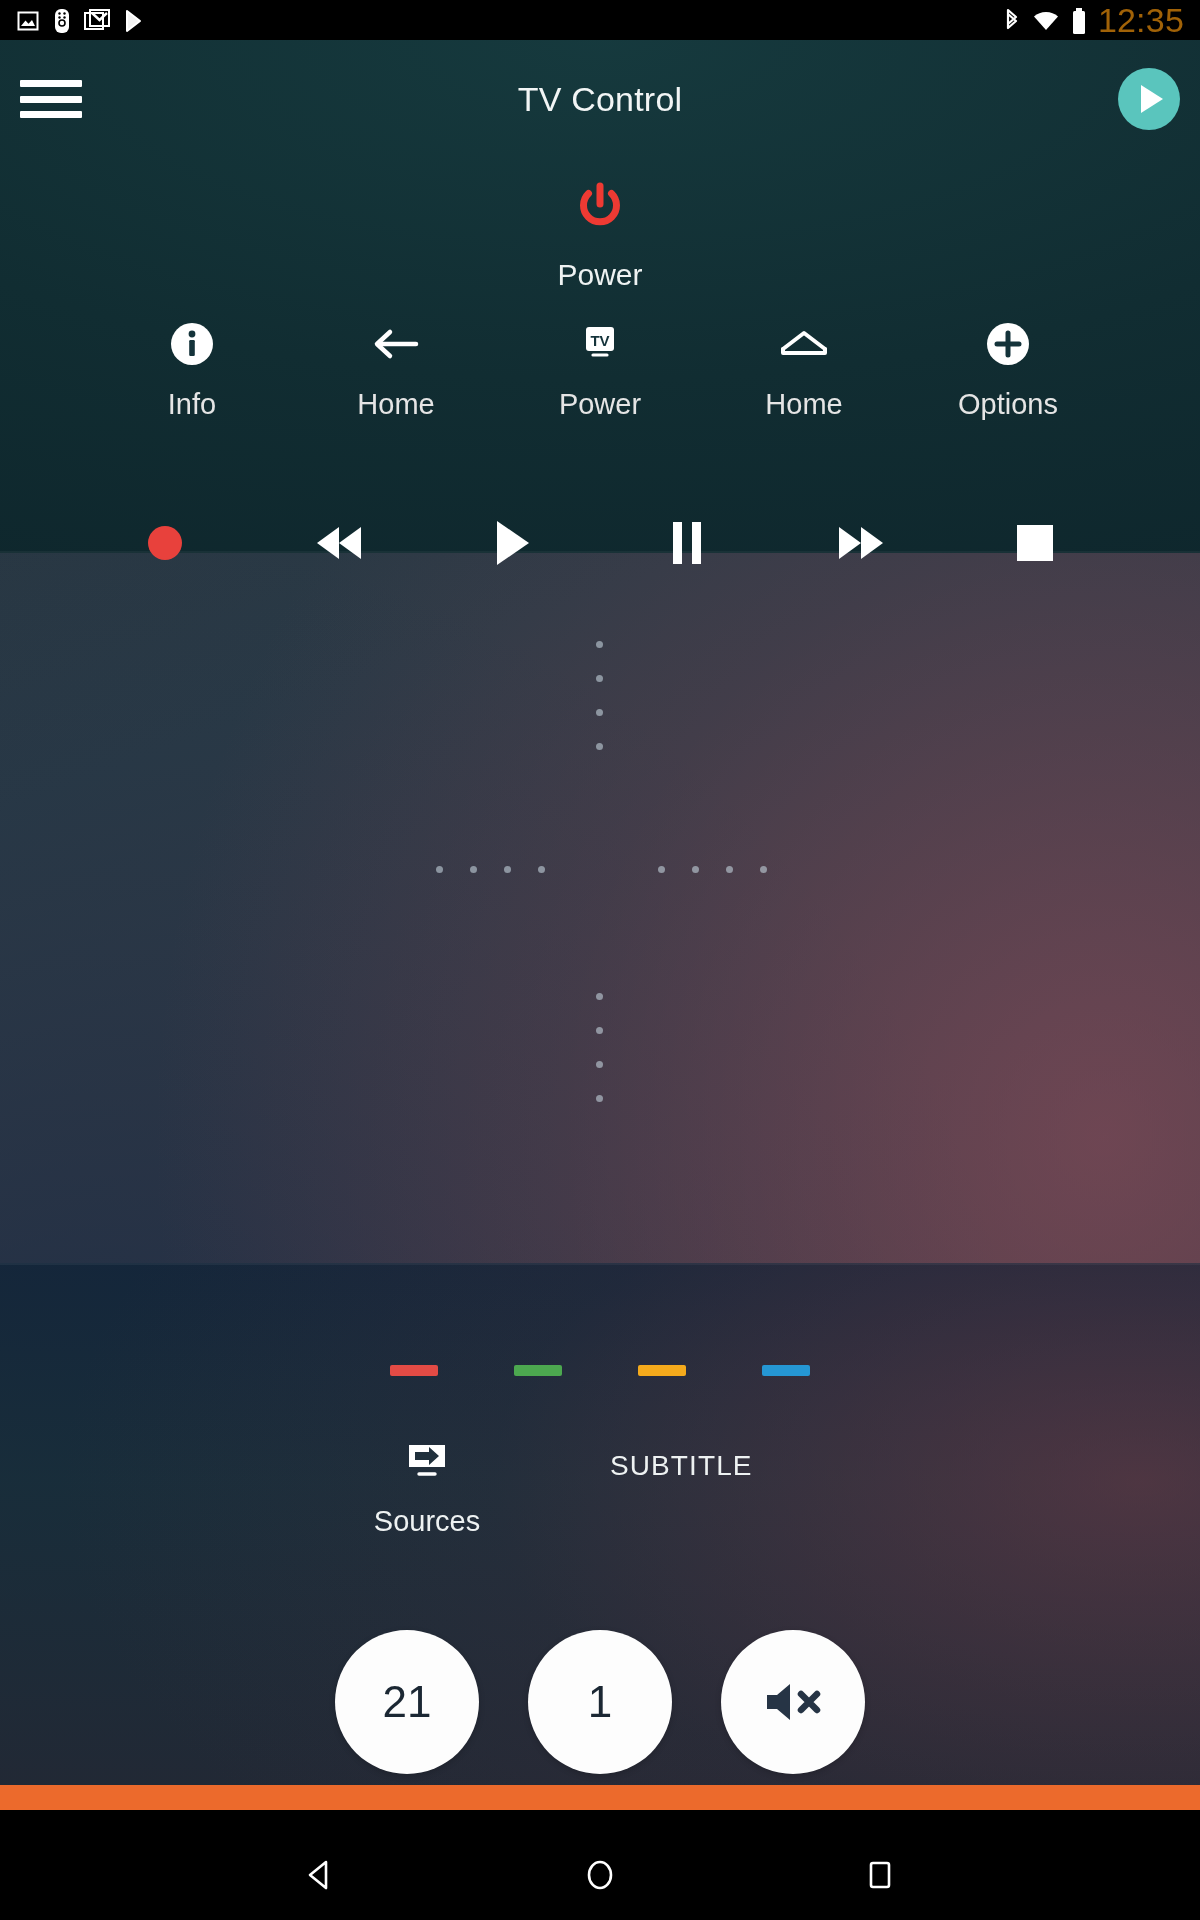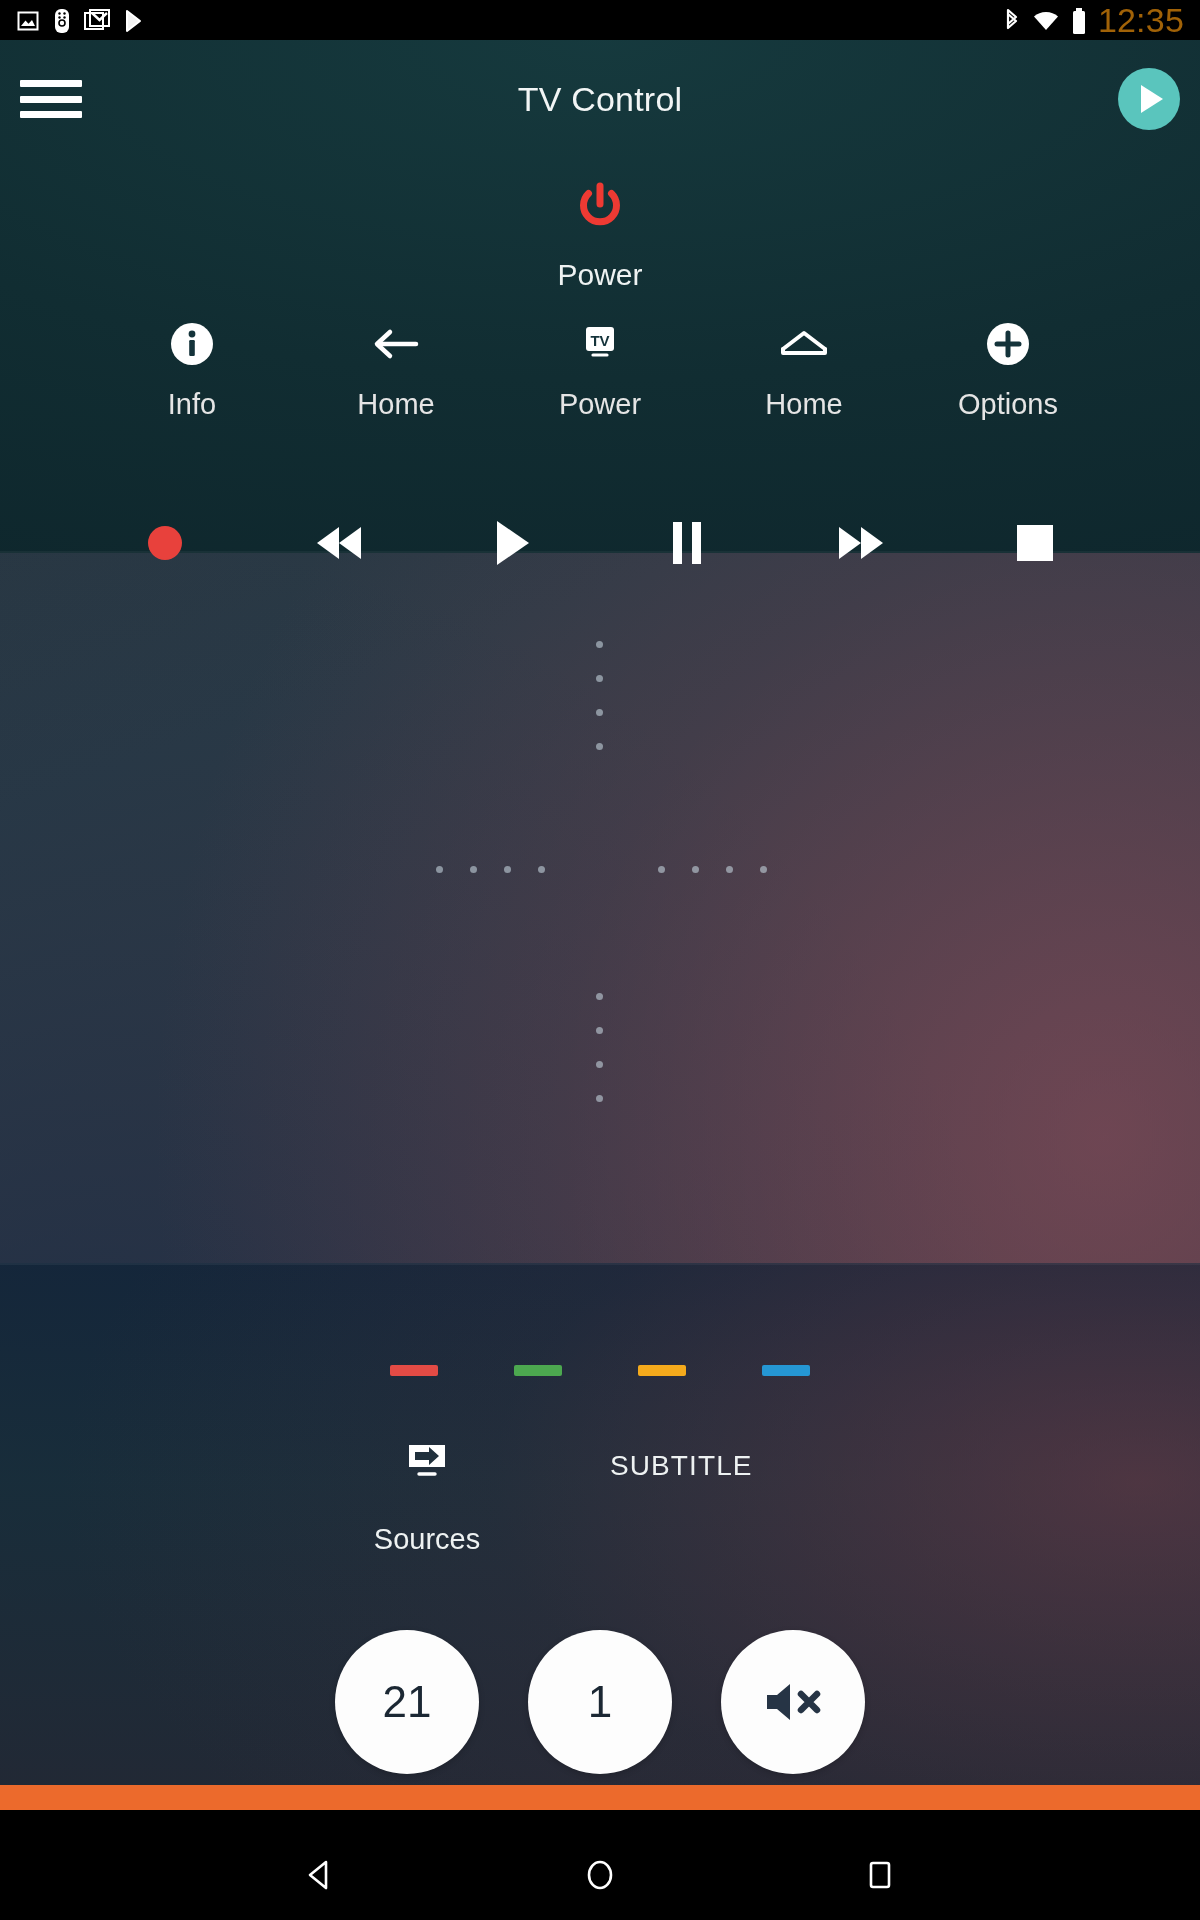--- a/index.html
+++ b/index.html
@@ -130,21 +130,21 @@
     display:flex; justify-content:center; gap:76px;
   }
   .cbar{ width:48px; height:11px; border-radius:2px; }
 
   
   .srcrow{
     position:absolute; top:1398px; left:0; width:1200px;
     display:flex; align-items:flex-start; padding-left:352px; gap:108px;
   }
   .src-item{ display:flex; flex-direction:column; align-items:center; width:150px; }
-  .src-item .lbl{ margin-top:35px; font-size:29px; color:#eef2f2; }
+  .src-item .lbl{ margin-top:17px; font-size:29px; color:#eef2f2; }
   .subtitle-lbl{ font-size:28px; color:#eef2f2; letter-spacing:1.1px; margin-top:12px; }
 
   
   .circlerow{
     position:absolute; top:1590px; left:0; width:1200px;
     display:flex; justify-content:center; gap:49px;
   }
   .circ{
     width:144px; height:144px; border-radius:50%; background:#fdfdfd;
     display:flex; align-items:center; justify-content:center;

